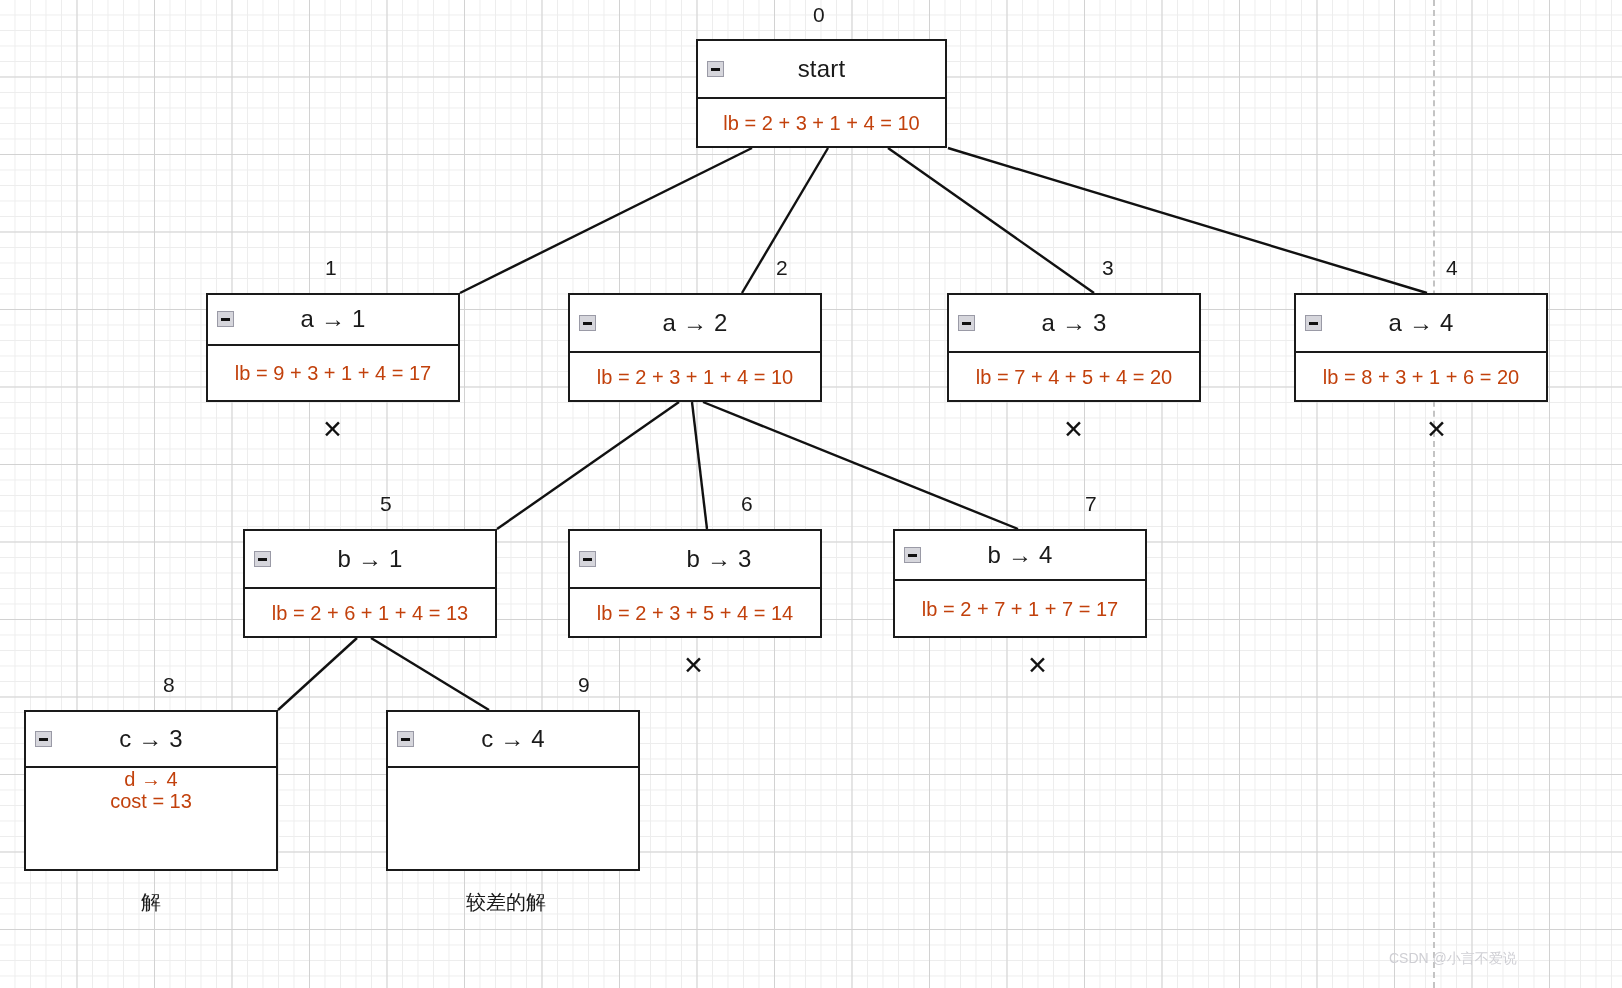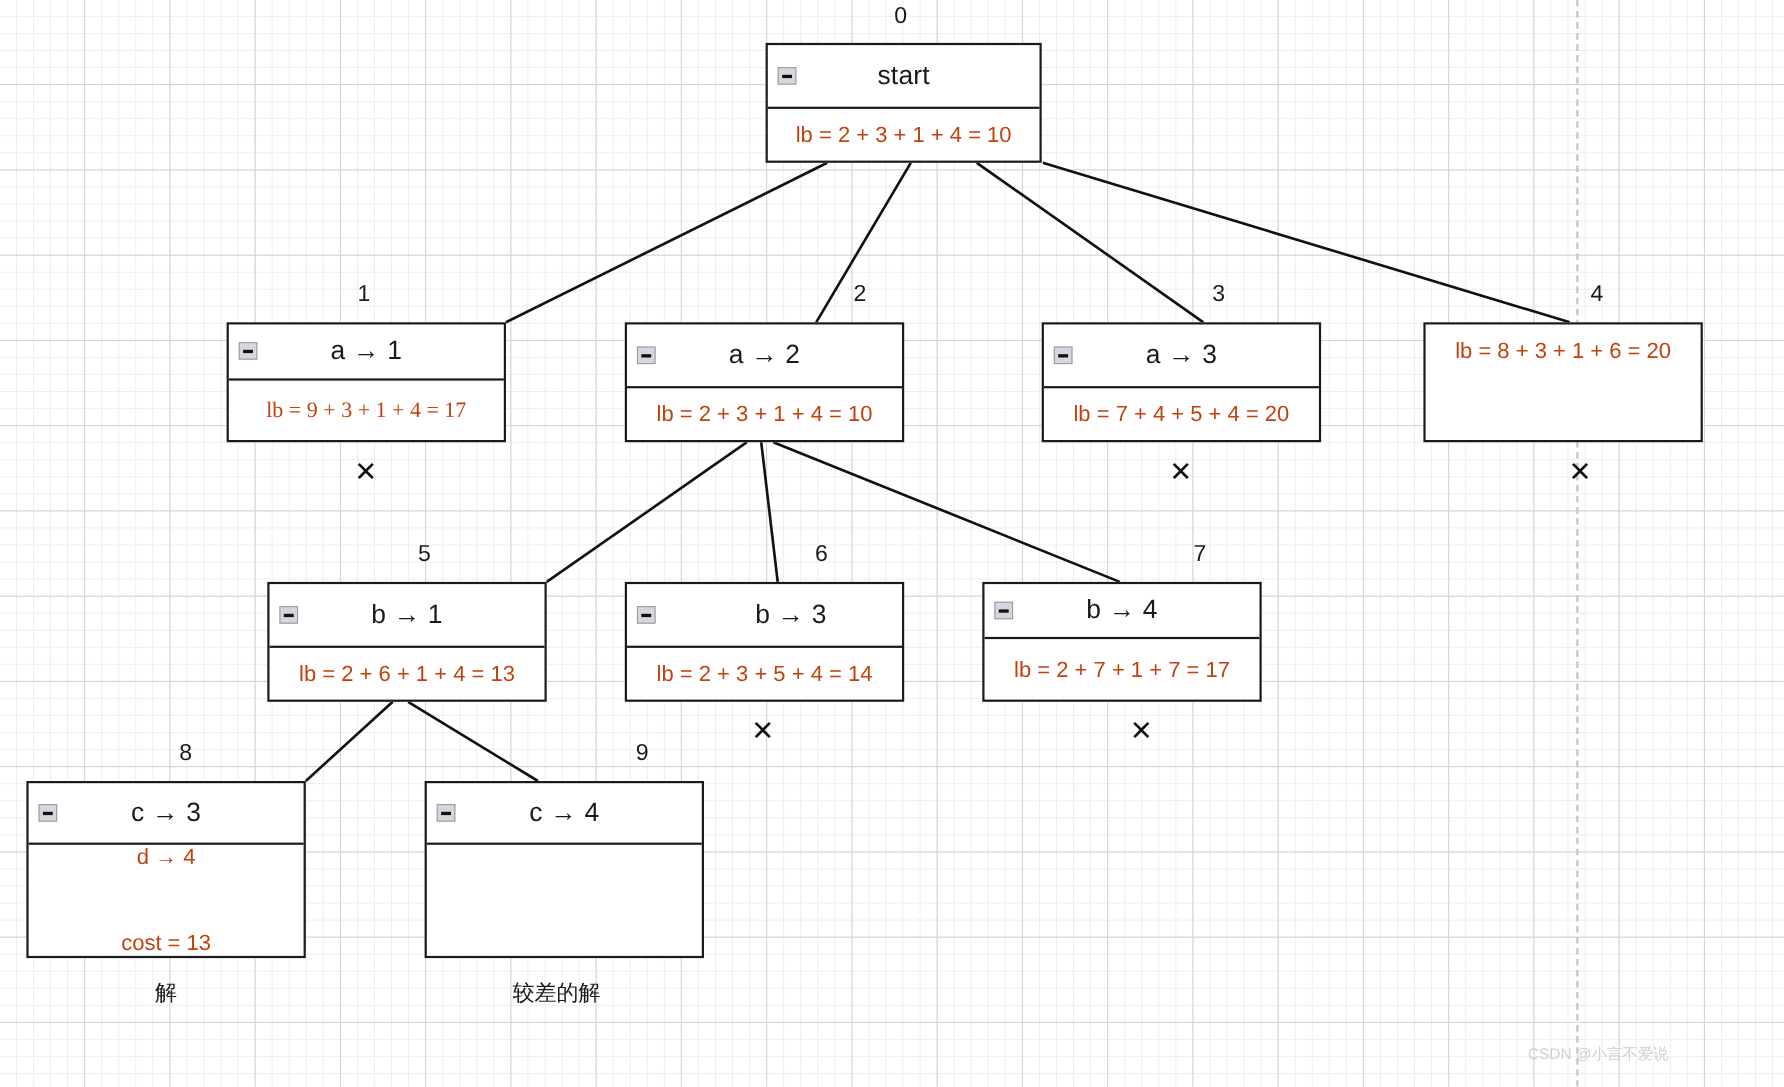--- a/index.html
+++ b/index.html
@@ -152,21 +152,21 @@
         </div>
       </div>
       <div class="node-number" style="left: 325px; top: 256px;">1</div>
       <div class="node" style="left: 206px; top: 293px; width: 254px; height: 109px;">
         <div class="node-header" style="height: 58px; text-align: right;">
           <span class="collapse-icon">
             <i></i>
           </span>
           <span>a → 1</span>
         </div>
-        <div class="node-body" style="height: 62px; font-family: Liberation Serif, serif;">
+        <div class="node-body" style="height: 62px;">
           <span class="line">lb = 9 + 3 + 1 + 4 = 17</span>
         </div>
       </div>
       <div class="x-mark" style="left: 322px; top: 417px;">✕</div>
       <div class="node-number" style="left: 776px; top: 256px;">2</div>
       <div class="node" style="left: 568px; top: 293px; width: 254px; height: 109px;">
         <div class="node-header" style="height: 58px;">
           <span class="collapse-icon">
             <i></i>
           </span>
@@ -184,20 +184,26 @@
           </span>
           <span>a → 3</span>
         </div>
         <div class="node-body" style="height: 47px;">
           <span class="line">lb = 7 + 4 + 5 + 4 = 20</span>
         </div>
       </div>
       <div class="x-mark" style="left: 1063px; top: 417px;">✕</div>
       <div class="node-number" style="left: 1446px; top: 256px;">4</div>
       <div class="node" style="left: 1294px; top: 293px; width: 254px; height: 109px;">
+        <div class="node-header" style="height: 58px;">
+          <span class="collapse-icon">
+            <i></i>
+          </span>
+          <span>a → 4</span>
+        </div>
         <div class="node-body" style="height: 47px;">
           <span class="line">lb = 8 + 3 + 1 + 6 = 20</span>
         </div>
       </div>
       <div class="x-mark" style="left: 1426px; top: 417px;">✕</div>
       <div class="node-number" style="left: 380px; top: 492px;">5</div>
       <div class="node" style="left: 243px; top: 529px; width: 254px; height: 109px;">
         <div class="node-header" style="height: 58px;">
           <span class="collapse-icon">
             <i></i>
@@ -235,21 +241,21 @@
       </div>
       <div class="x-mark" style="left: 1027px; top: 653px;">✕</div>
       <div class="node-number" style="left: 163px; top: 673px;">8</div>
       <div class="node" style="left: 24px; top: 710px; width: 254px; height: 161px;">
         <div class="node-header" style="height: 56px;">
           <span class="collapse-icon">
             <i></i>
           </span>
           <span>c → 3</span>
         </div>
-        <div class="node-body" style="height: 101px; justify-content: space-between;">
+        <div class="node-body" style="height: 101px; justify-content: flex-start;">
           <span class="line">d → 4</span>
           <span class="line">cost = 13</span>
         </div>
       </div>
       <div class="cn-label" style="left: 141px; top: 889px;">解</div>
       <div class="node-number" style="left: 578px; top: 673px;">9</div>
       <div class="node" style="left: 386px; top: 710px; width: 254px; height: 161px;">
         <div class="node-header" style="height: 56px;">
           <span class="collapse-icon">
             <i></i>

